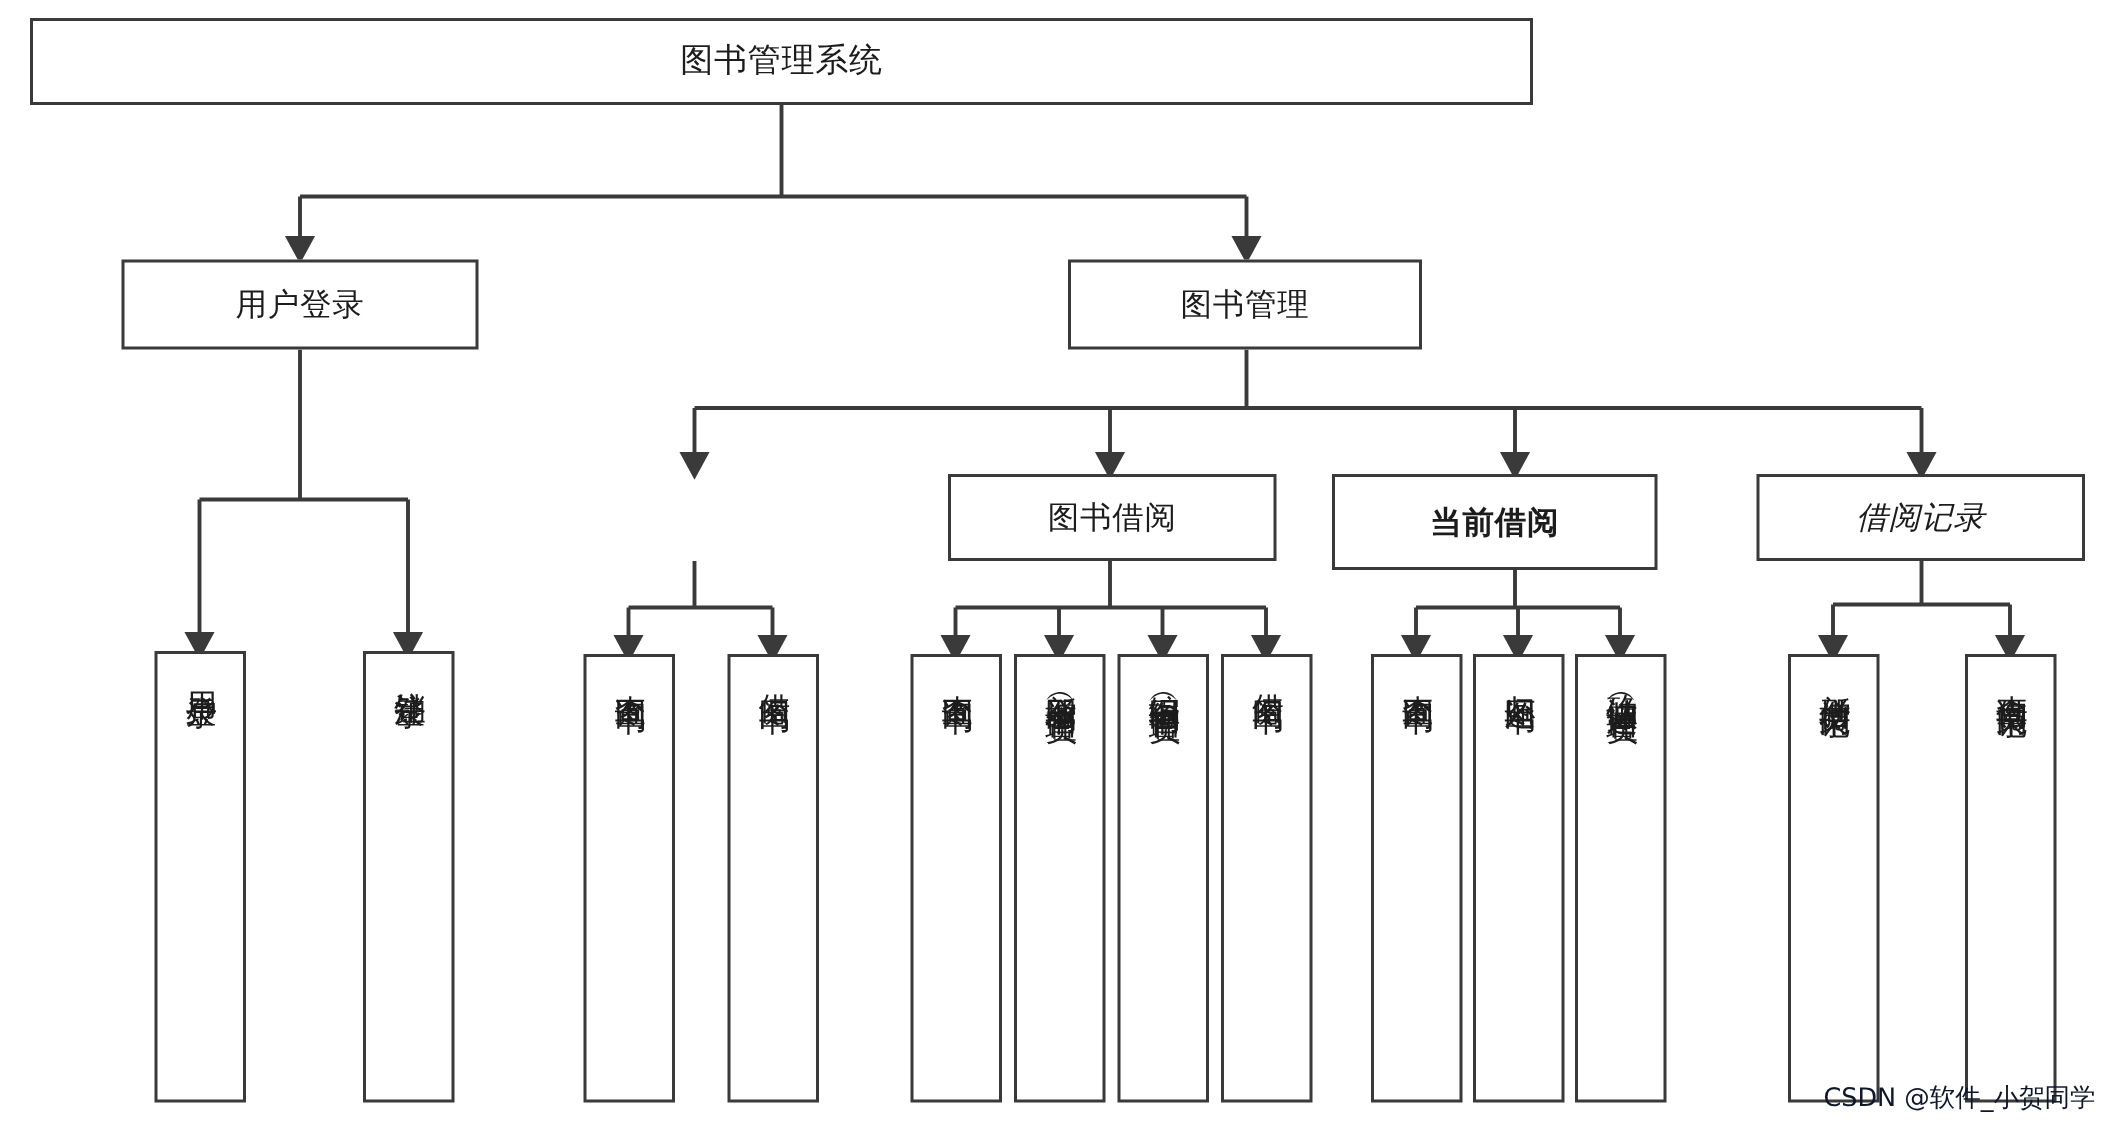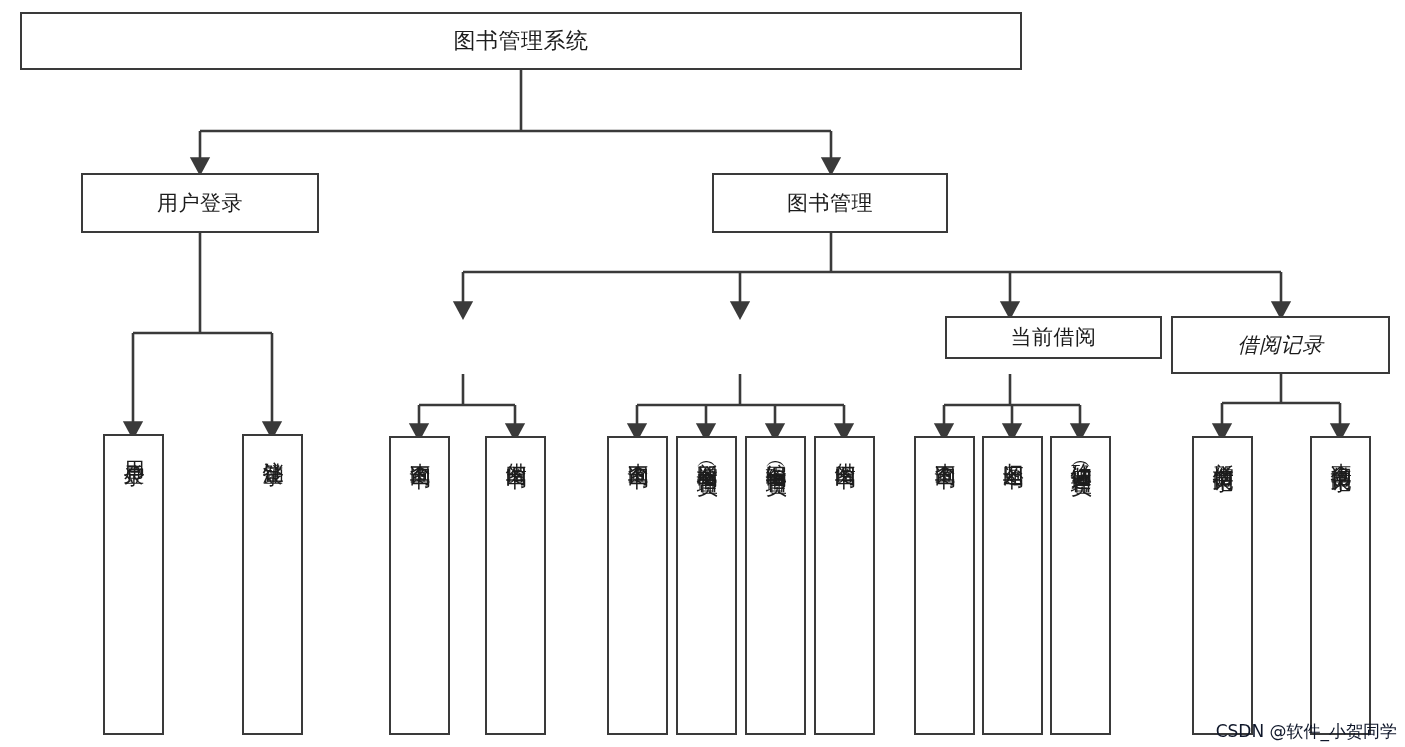--- a/index.html
+++ b/index.html
@@ -134,22 +134,25 @@
 
   <div class="node h-node" style="left:81px; top:173px; width:238px; height:60px;">
     <span class="node-label">用户登录</span>
   </div>
 
   <div class="node h-node" style="left:712px; top:173px; width:236px; height:60px;">
     <span class="node-label">图书管理</span>
   </div>
 
 
-
-  <div class="node h-node" style="left:945px; top:316px; width:217px; height:43px;">
+  <div class="node h-node" style="left:632px; top:316px; width:219px; height:58px;">
+    <span class="node-label">图书借阅</span>
+  </div>
+
+  <div class="node h-node" style="left:888px; top:316px; width:217px; height:64px;font-weight:bold;">
     <span class="node-label">当前借阅</span>
   </div>
 
   <div class="node h-node" style="left:1171px; top:316px; width:219px; height:58px;font-style:italic;">
     <span class="node-label">借阅记录</span>
   </div>
 
   <div class="node v-node" style="left:103px; top:434px; width:61px; height:301px;">
     <span class="node-label">用户登录</span>
   </div>

